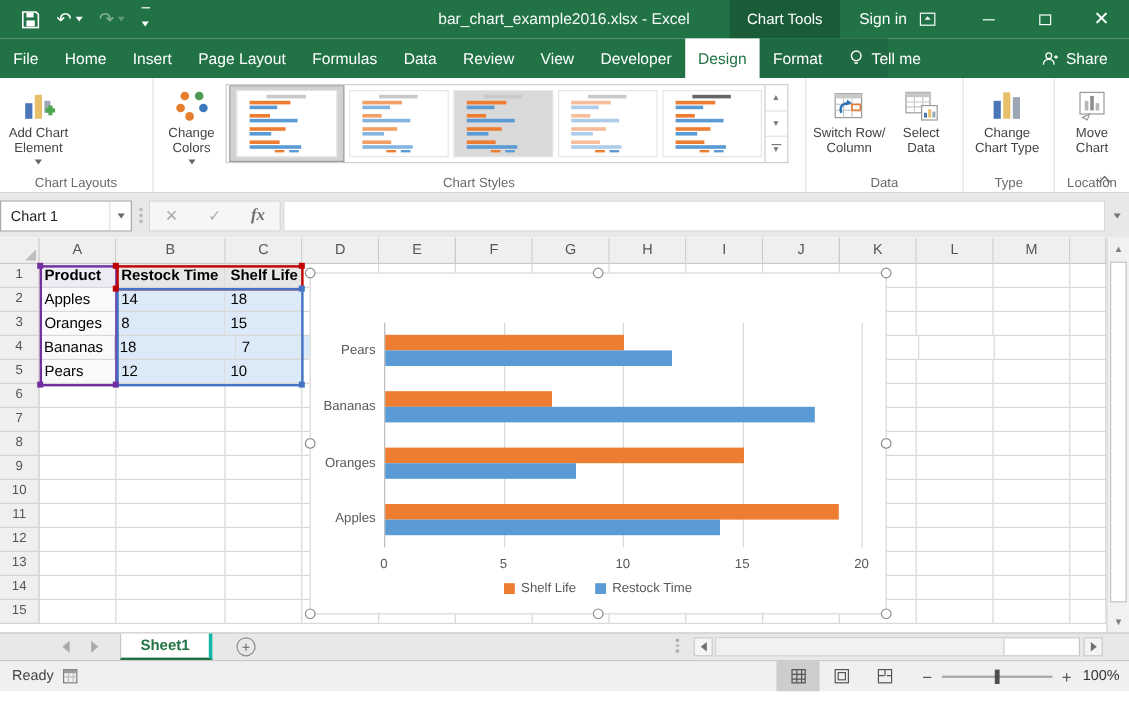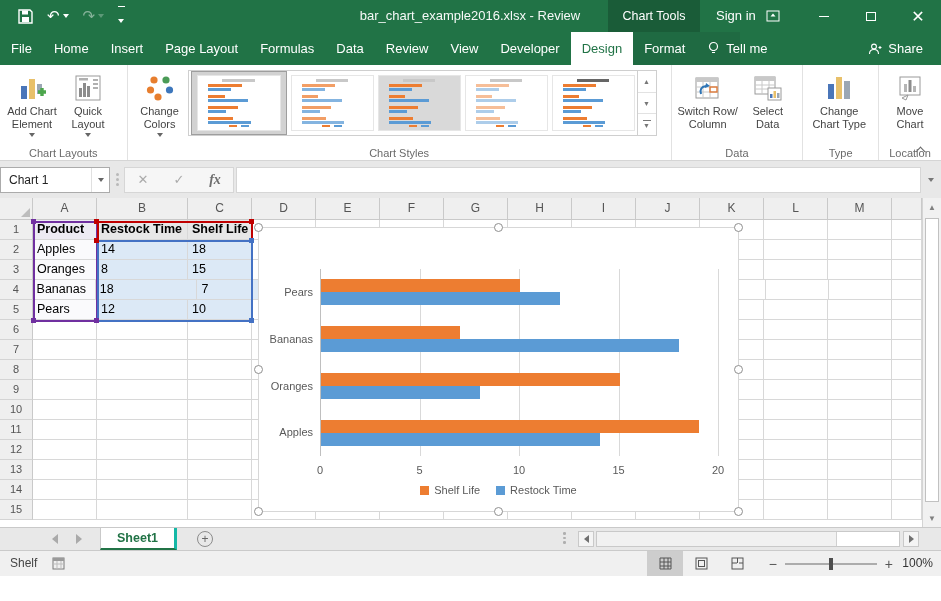--- a/index.html
+++ b/index.html
@@ -151,21 +151,21 @@
             <rect x="4" y="8" width="7" height="5" fill="#fff"></rect>
             <rect x="4" y="1.5" width="6" height="4" fill="#fff"></rect>
           </svg>
       </span>
       <span class="ic">↶<i class="caret-dn"></i></span>
       <span class="ic dim">↷<i class="caret-dn" style="opacity:.6"></i></span>
       <span class="ic">
           <span style="display:inline-block"><span style="display:block;width:7px;height:1.5px;background:#fff;margin:0 auto 2px"></span><i class="caret-dn" style="margin:0"></i></span>
         </span>
     </div>
-    <div class="title-text">bar_chart_example2016.xlsx - Review</div>
+    <div class="title-text">bar_chart_example2016.xlsx - Excel</div>
     <div class="charttools">Chart Tools</div>
     <div class="signin">Sign in</div>
     <div class="winbtn" style="left:756px">
       <svg width="14" height="12" viewBox="0 0 14 12">
           <rect x="1" y="1" width="12" height="10" fill="none" stroke="#fff"></rect>
           <path d="M7 3.5 l2.5 3 h-5 z" fill="#fff"></path>
         </svg>
     </div>
     <div class="winbtn" style="left:807px">
         <span class="minbar"></span>
@@ -213,36 +213,20 @@
       <div class="bigbtn">
         <span class="bi">
           <svg width="28" height="28" viewBox="0 0 28 28">
               <rect x="3" y="12" width="6" height="13" fill="#4A76B9"></rect>
               <rect x="11" y="5" width="6" height="20" fill="#E8C06A"></rect>
               <rect x="19" y="10" width="5" height="10" fill="#9BA7B4"></rect>
               <path d="M20 18 h8 M24 14 v8" stroke="#4CA64C" stroke-width="3.4"></path>
             </svg>
         </span>
         <span class="bl">Add Chart Element</span>
-        <i class="drop"></i>
-      </div>
-      <div class="bigbtn">
-        <span class="bi">
-          <svg width="28" height="28" viewBox="0 0 28 28">
-              <rect x="2" y="2" width="24" height="24" fill="none" stroke="#9A9A9A"></rect>
-              <rect x="5" y="14" width="3" height="9" fill="#8C8C8C"></rect>
-              <rect x="9" y="9" width="3" height="14" fill="#8C8C8C"></rect>
-              <rect x="13" y="12" width="3" height="11" fill="#8C8C8C"></rect>
-              <rect x="19" y="5" width="5" height="2" fill="#B0B0B0"></rect>
-              <rect x="19" y="9" width="5" height="2" fill="#B0B0B0"></rect>
-              <rect x="19" y="13" width="5" height="2" fill="#B0B0B0"></rect>
-              <rect x="5" y="4" width="9" height="2.5" fill="#B0B0B0"></rect>
-            </svg>
-        </span>
-        <span class="bl">Quick Layout</span>
         <i class="drop"></i>
       </div>
       <div class="glabel">Chart Layouts</div>
     </div>
 
     <div class="rgroup" style="width:546px">
       <div class="bigbtn">
         <span class="bi">
           <svg width="30" height="30" viewBox="0 0 30 30">
               <circle cx="9" cy="7" r="3.6" fill="#E77E2E"></circle>
@@ -808,21 +792,21 @@
       </div>
     <div class="hs-track">
         <div class="hs-thumb"></div>
       </div>
     <div class="hs-arrow" style="left:903px">
         <i class="tri-r"></i>
       </div>
   </div>
 
   <div class="statusbar">
-    <span class="ready">Shelf</span>
+    <span class="ready">Ready</span>
     <span class="macroic">
       <svg width="14" height="13" viewBox="0 0 14 13">
           <rect x="1" y="1" width="11" height="11" fill="none" stroke="#7B7B7B"></rect>
           <rect x="1" y="1" width="11" height="3" fill="#9A9A9A"></rect>
           <path d="M1 7 h11 M5 4 v8 M9 4 v8" stroke="#BDBDBD"></path>
         </svg>
     </span>
     <span class="views">
       <span class="vbtn act">
         <svg width="13" height="13" viewBox="0 0 13 13">

